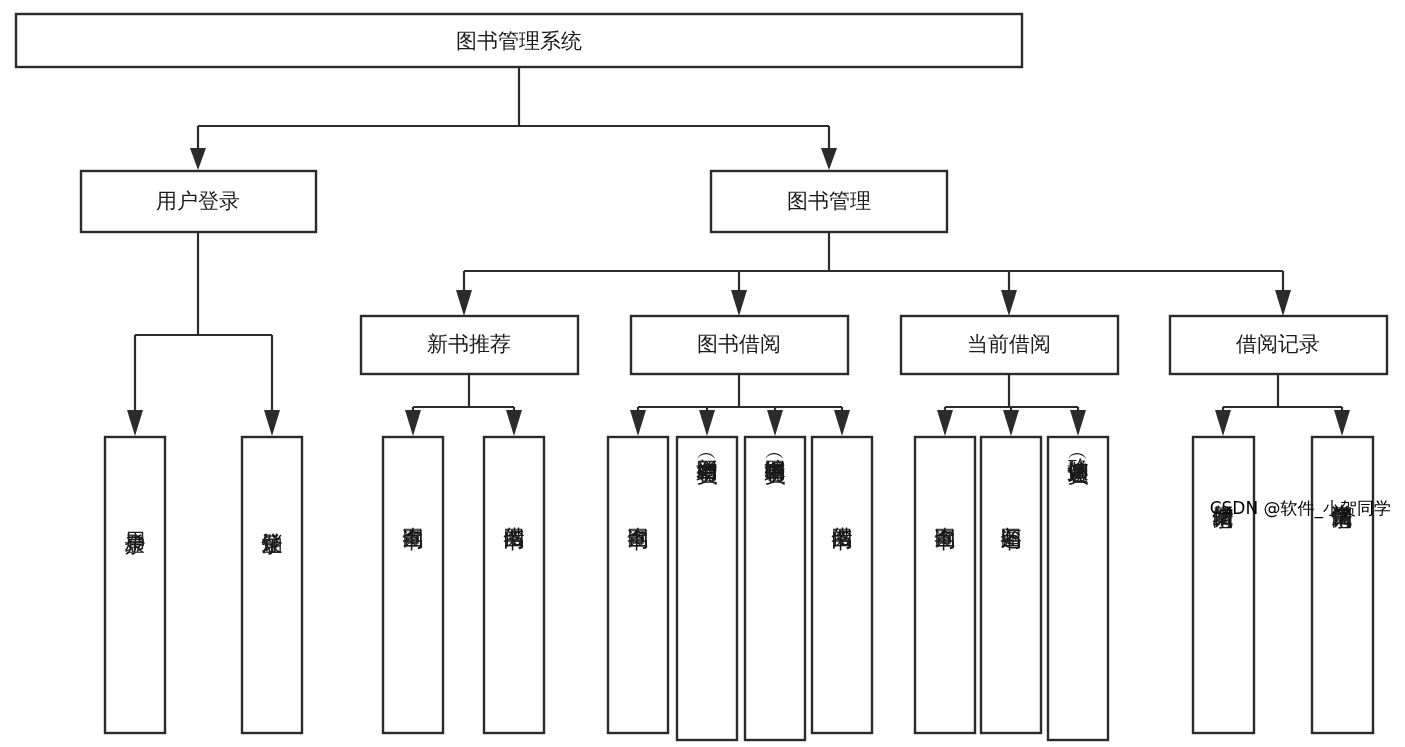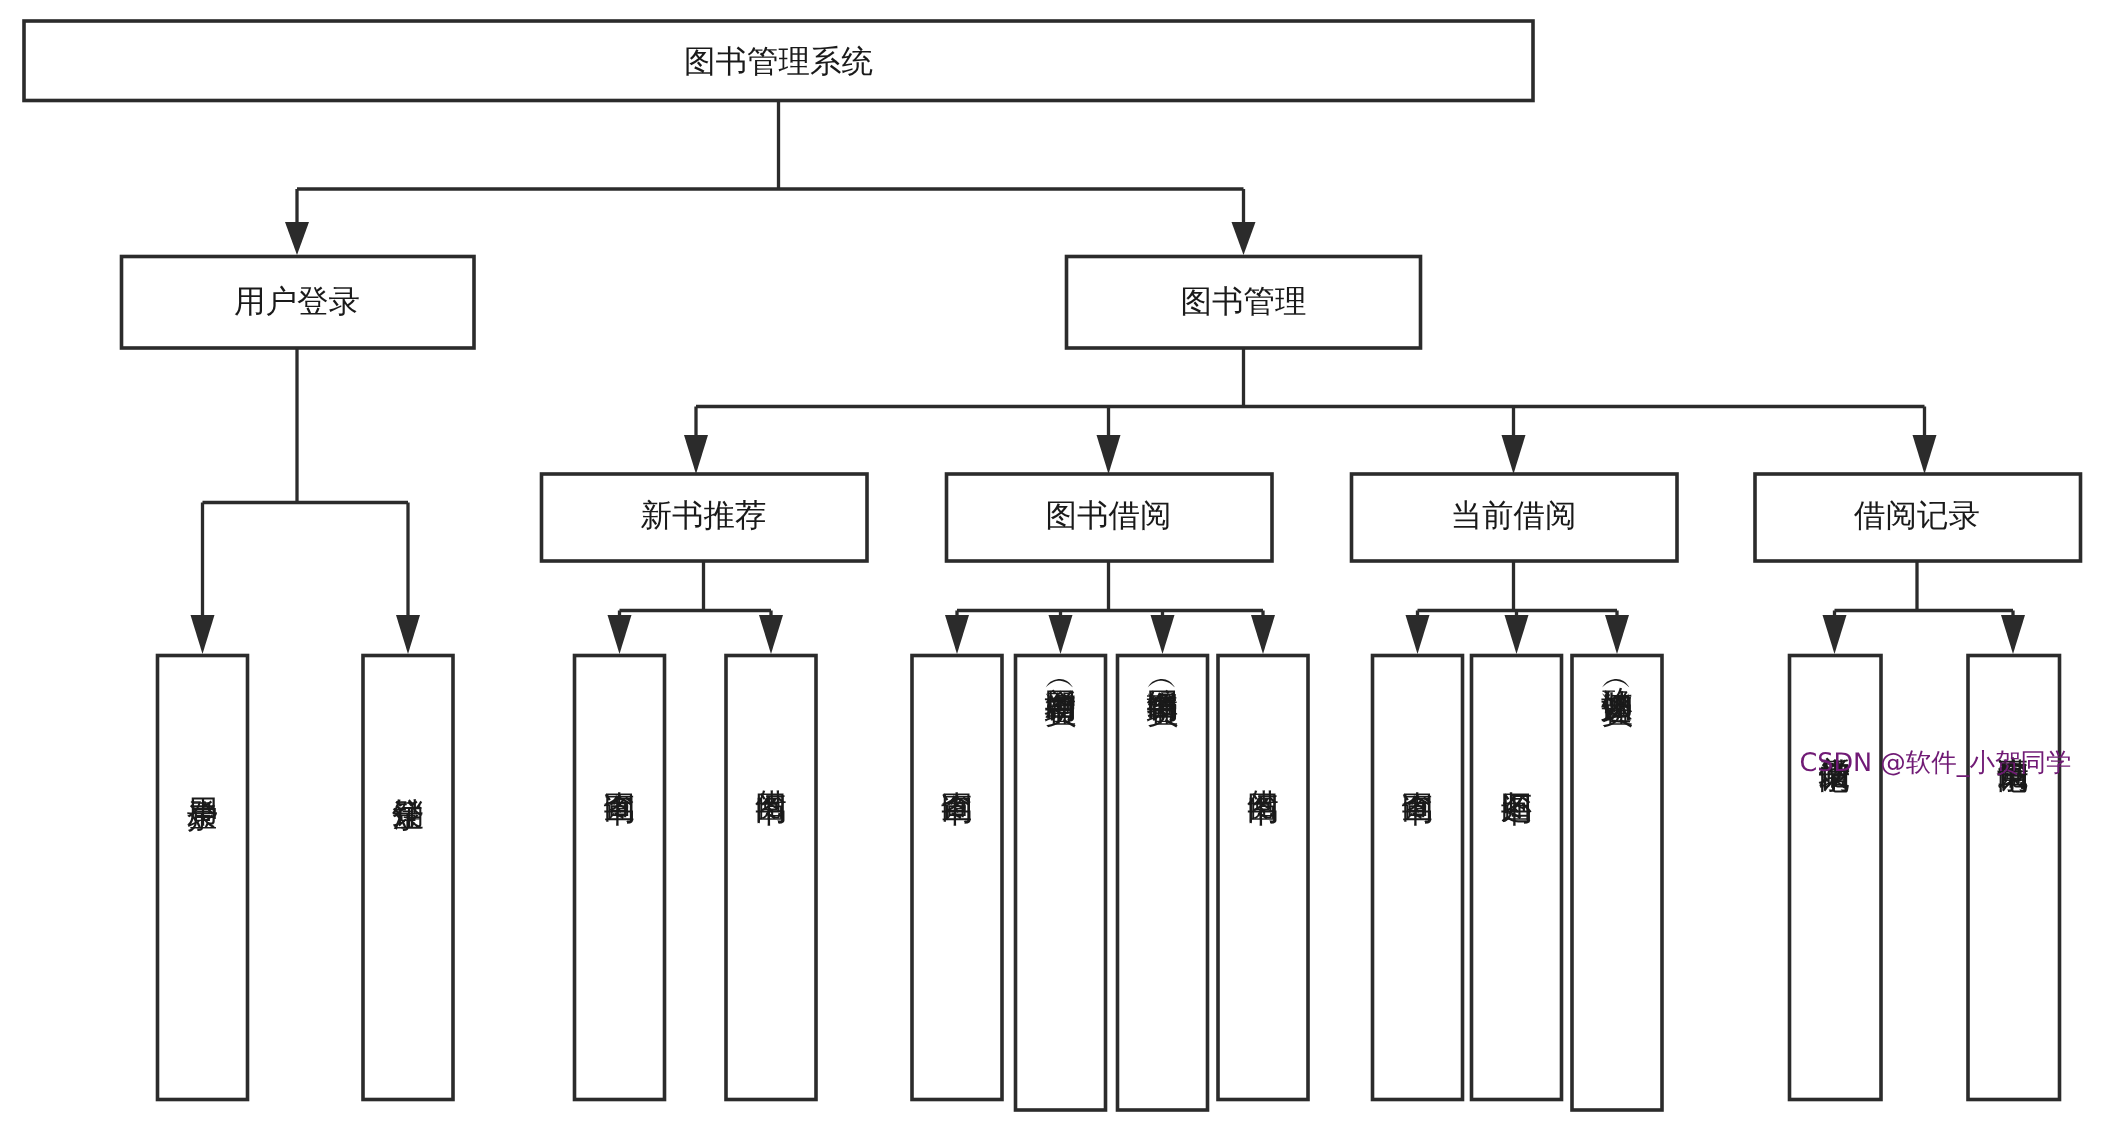--- a/index.html
+++ b/index.html
@@ -53,25 +53,25 @@
     fill: #1a1a1a;
     font-family: "DejaVu Sans", "Liberation Sans", sans-serif;
     font-size: 21px;
     text-anchor: middle;
     writing-mode: vertical-rl;
     glyph-orientation-vertical: 0;
     letter-spacing: 1px;
   }
   .watermark-text {
     position: absolute;
-    right: 24px;
+    right: 14px;
     bottom: 6px;
     font-family: "DejaVu Sans", "Liberation Sans", sans-serif;
     font-size: 17px;
-    color: #701a75;
+    color: #000000;
     white-space: nowrap;
     pointer-events: none;
     user-select: none;
   }
 </style>
 </head>
 <body>
 
 <div id="diagram-root">
 

